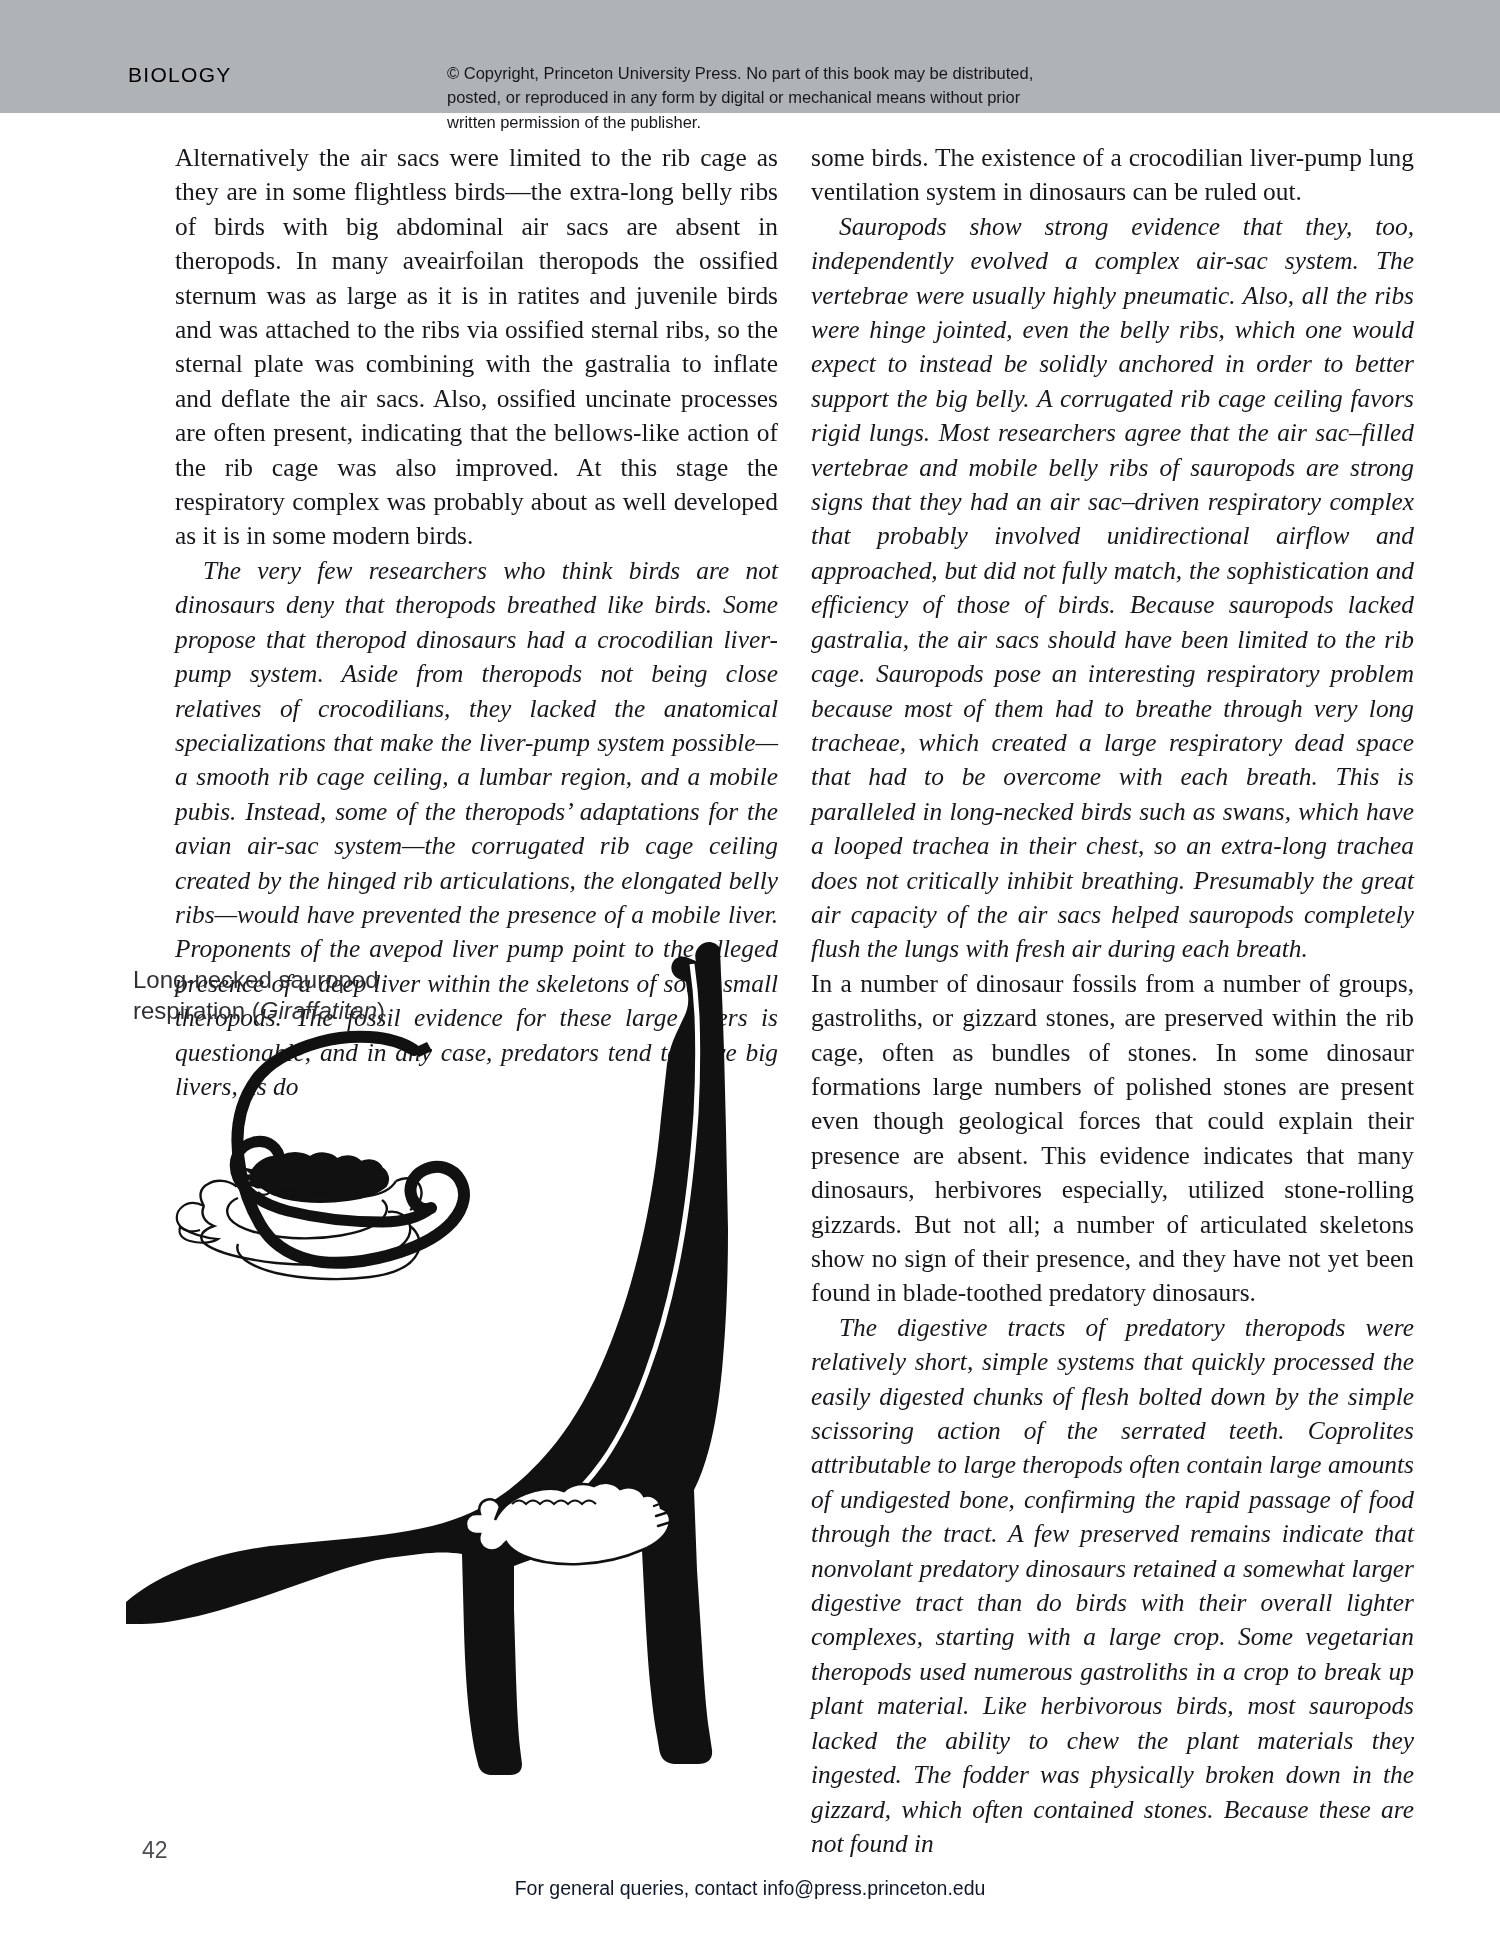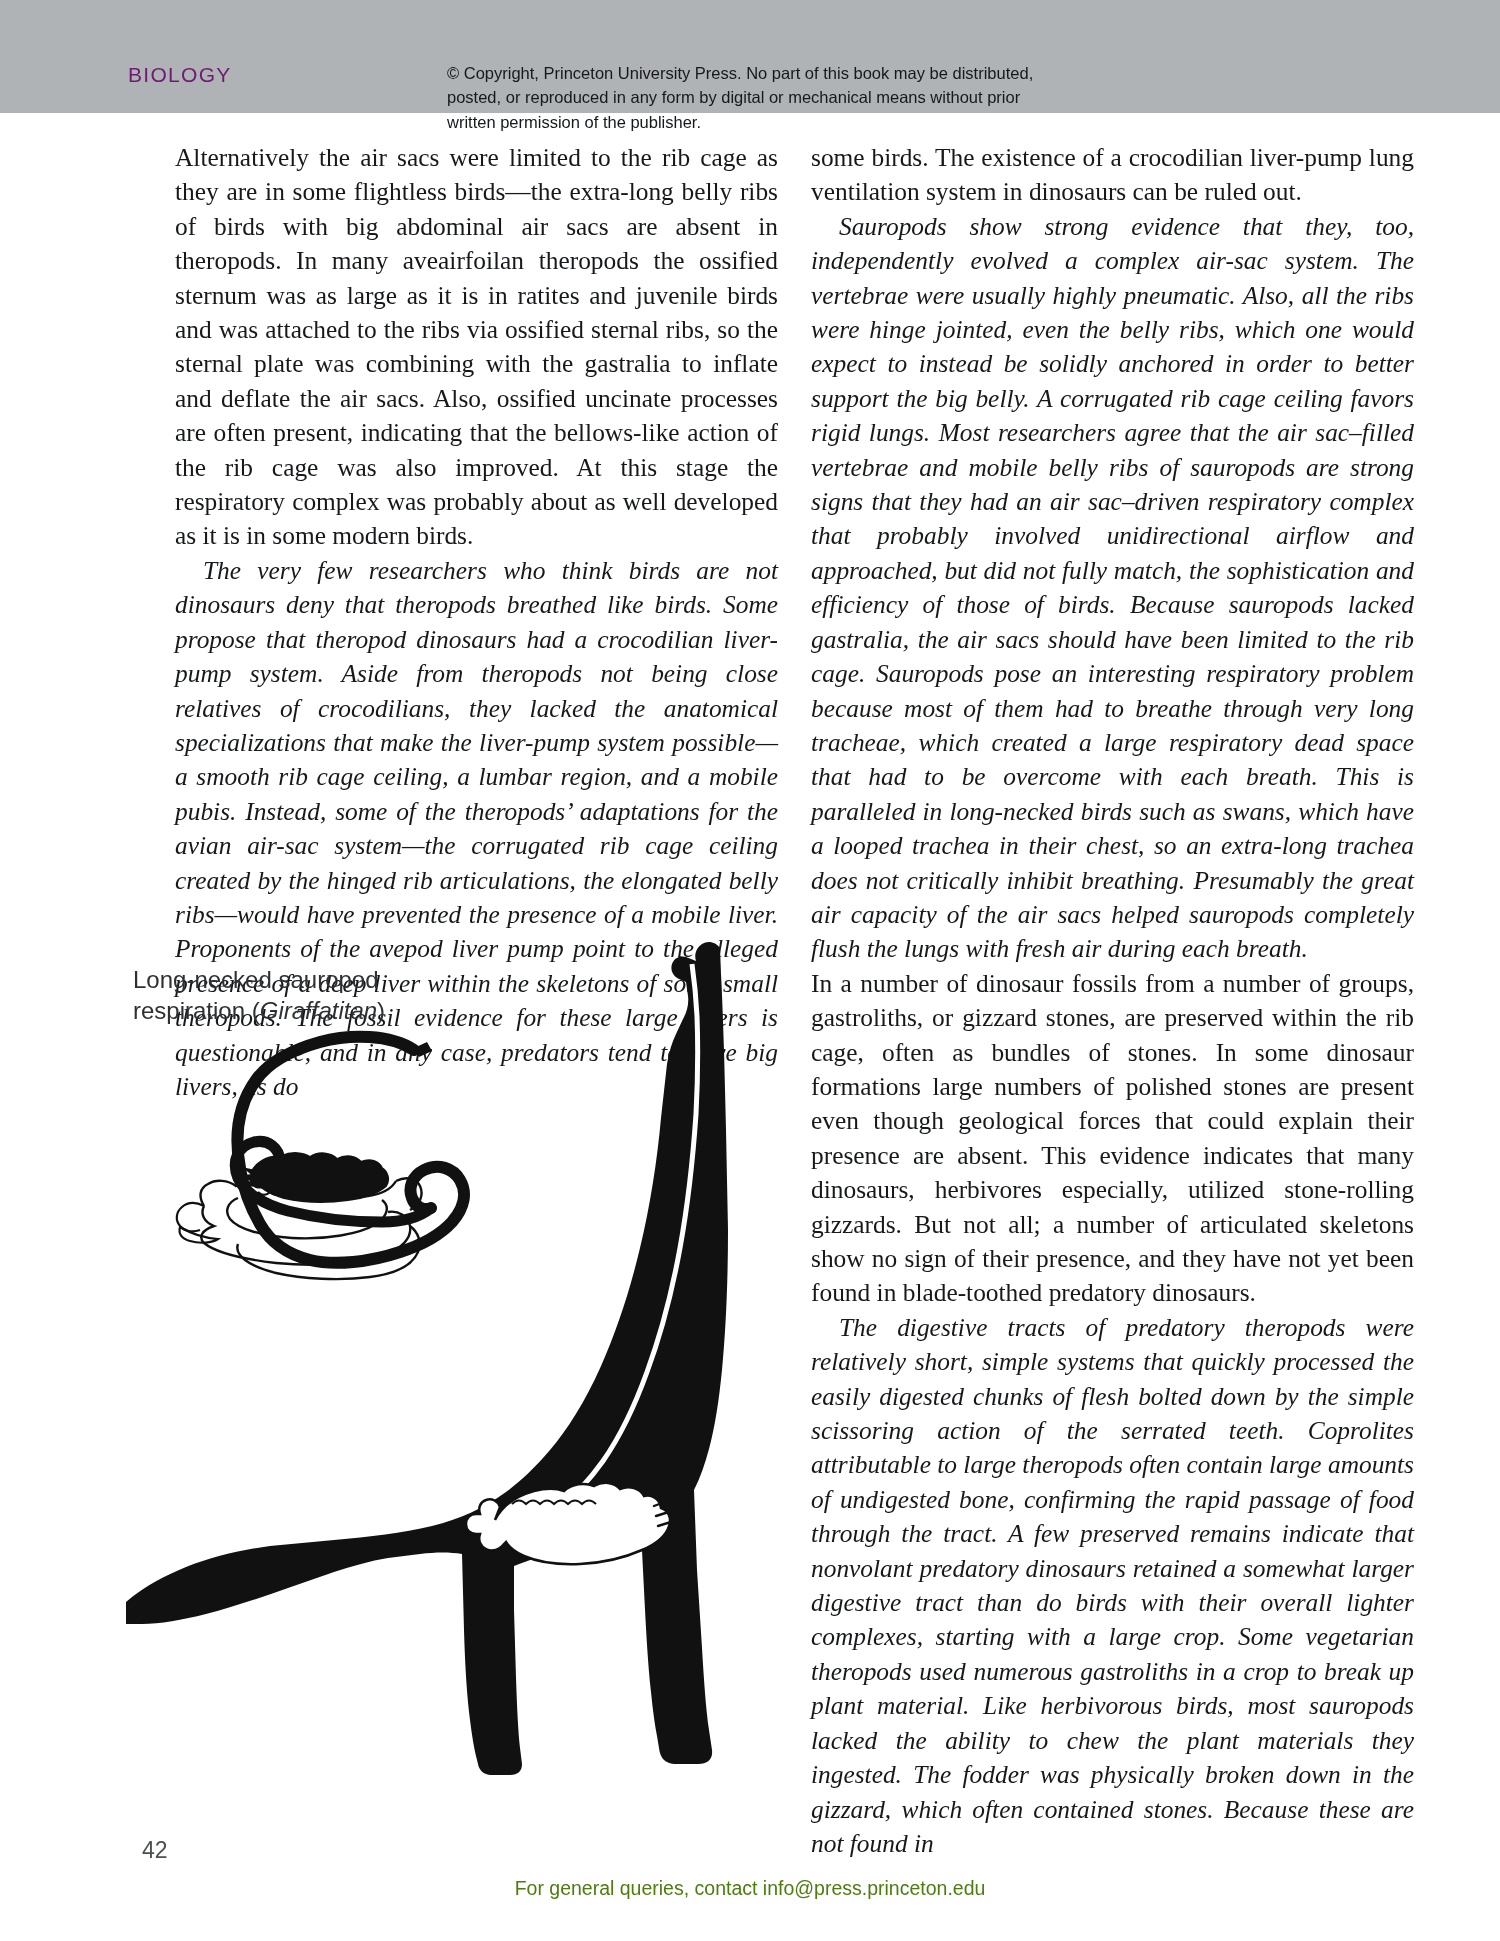--- a/index.html
+++ b/index.html
@@ -26,21 +26,21 @@
     height: 113px;
     background: #b0b3b6;
   }
   .running-head {
     position: absolute;
     left: 128px;
     top: 63px;
     font-family: "Liberation Sans", "DejaVu Sans", sans-serif;
     font-size: 21px;
     letter-spacing: 1.3px;
-    color: #701a75;
+    color: #000000;
     white-space: nowrap;
   }
   .copyright-notice {
     position: absolute;
     left: 447px;
     top: 18px;
     width: 610px;
     font-family: "Liberation Sans", "DejaVu Sans", sans-serif;
     font-size: 16.5px;
     line-height: 1.48;
@@ -126,21 +126,21 @@
     color: #4c4f52;
   }
   .queries-line {
     position: absolute;
     left: 0;
     top: 1877px;
     width: 1500px;
     text-align: center;
     font-family: "Liberation Sans", "DejaVu Sans", sans-serif;
     font-size: 19.5px;
-    color: #4d7c0f;
+    color: #0f172a;
   }
 </style>
 </head>
 <body>
 
 <div class="page">
 
   <div class="header-band">
     <div class="running-head">BIOLOGY</div>
     <div class="copyright-notice">© Copyright, Princeton University Press. No part of this book may be distributed, posted, or reproduced in any form by digital or mechanical means without prior written permission of the publisher.</div>

